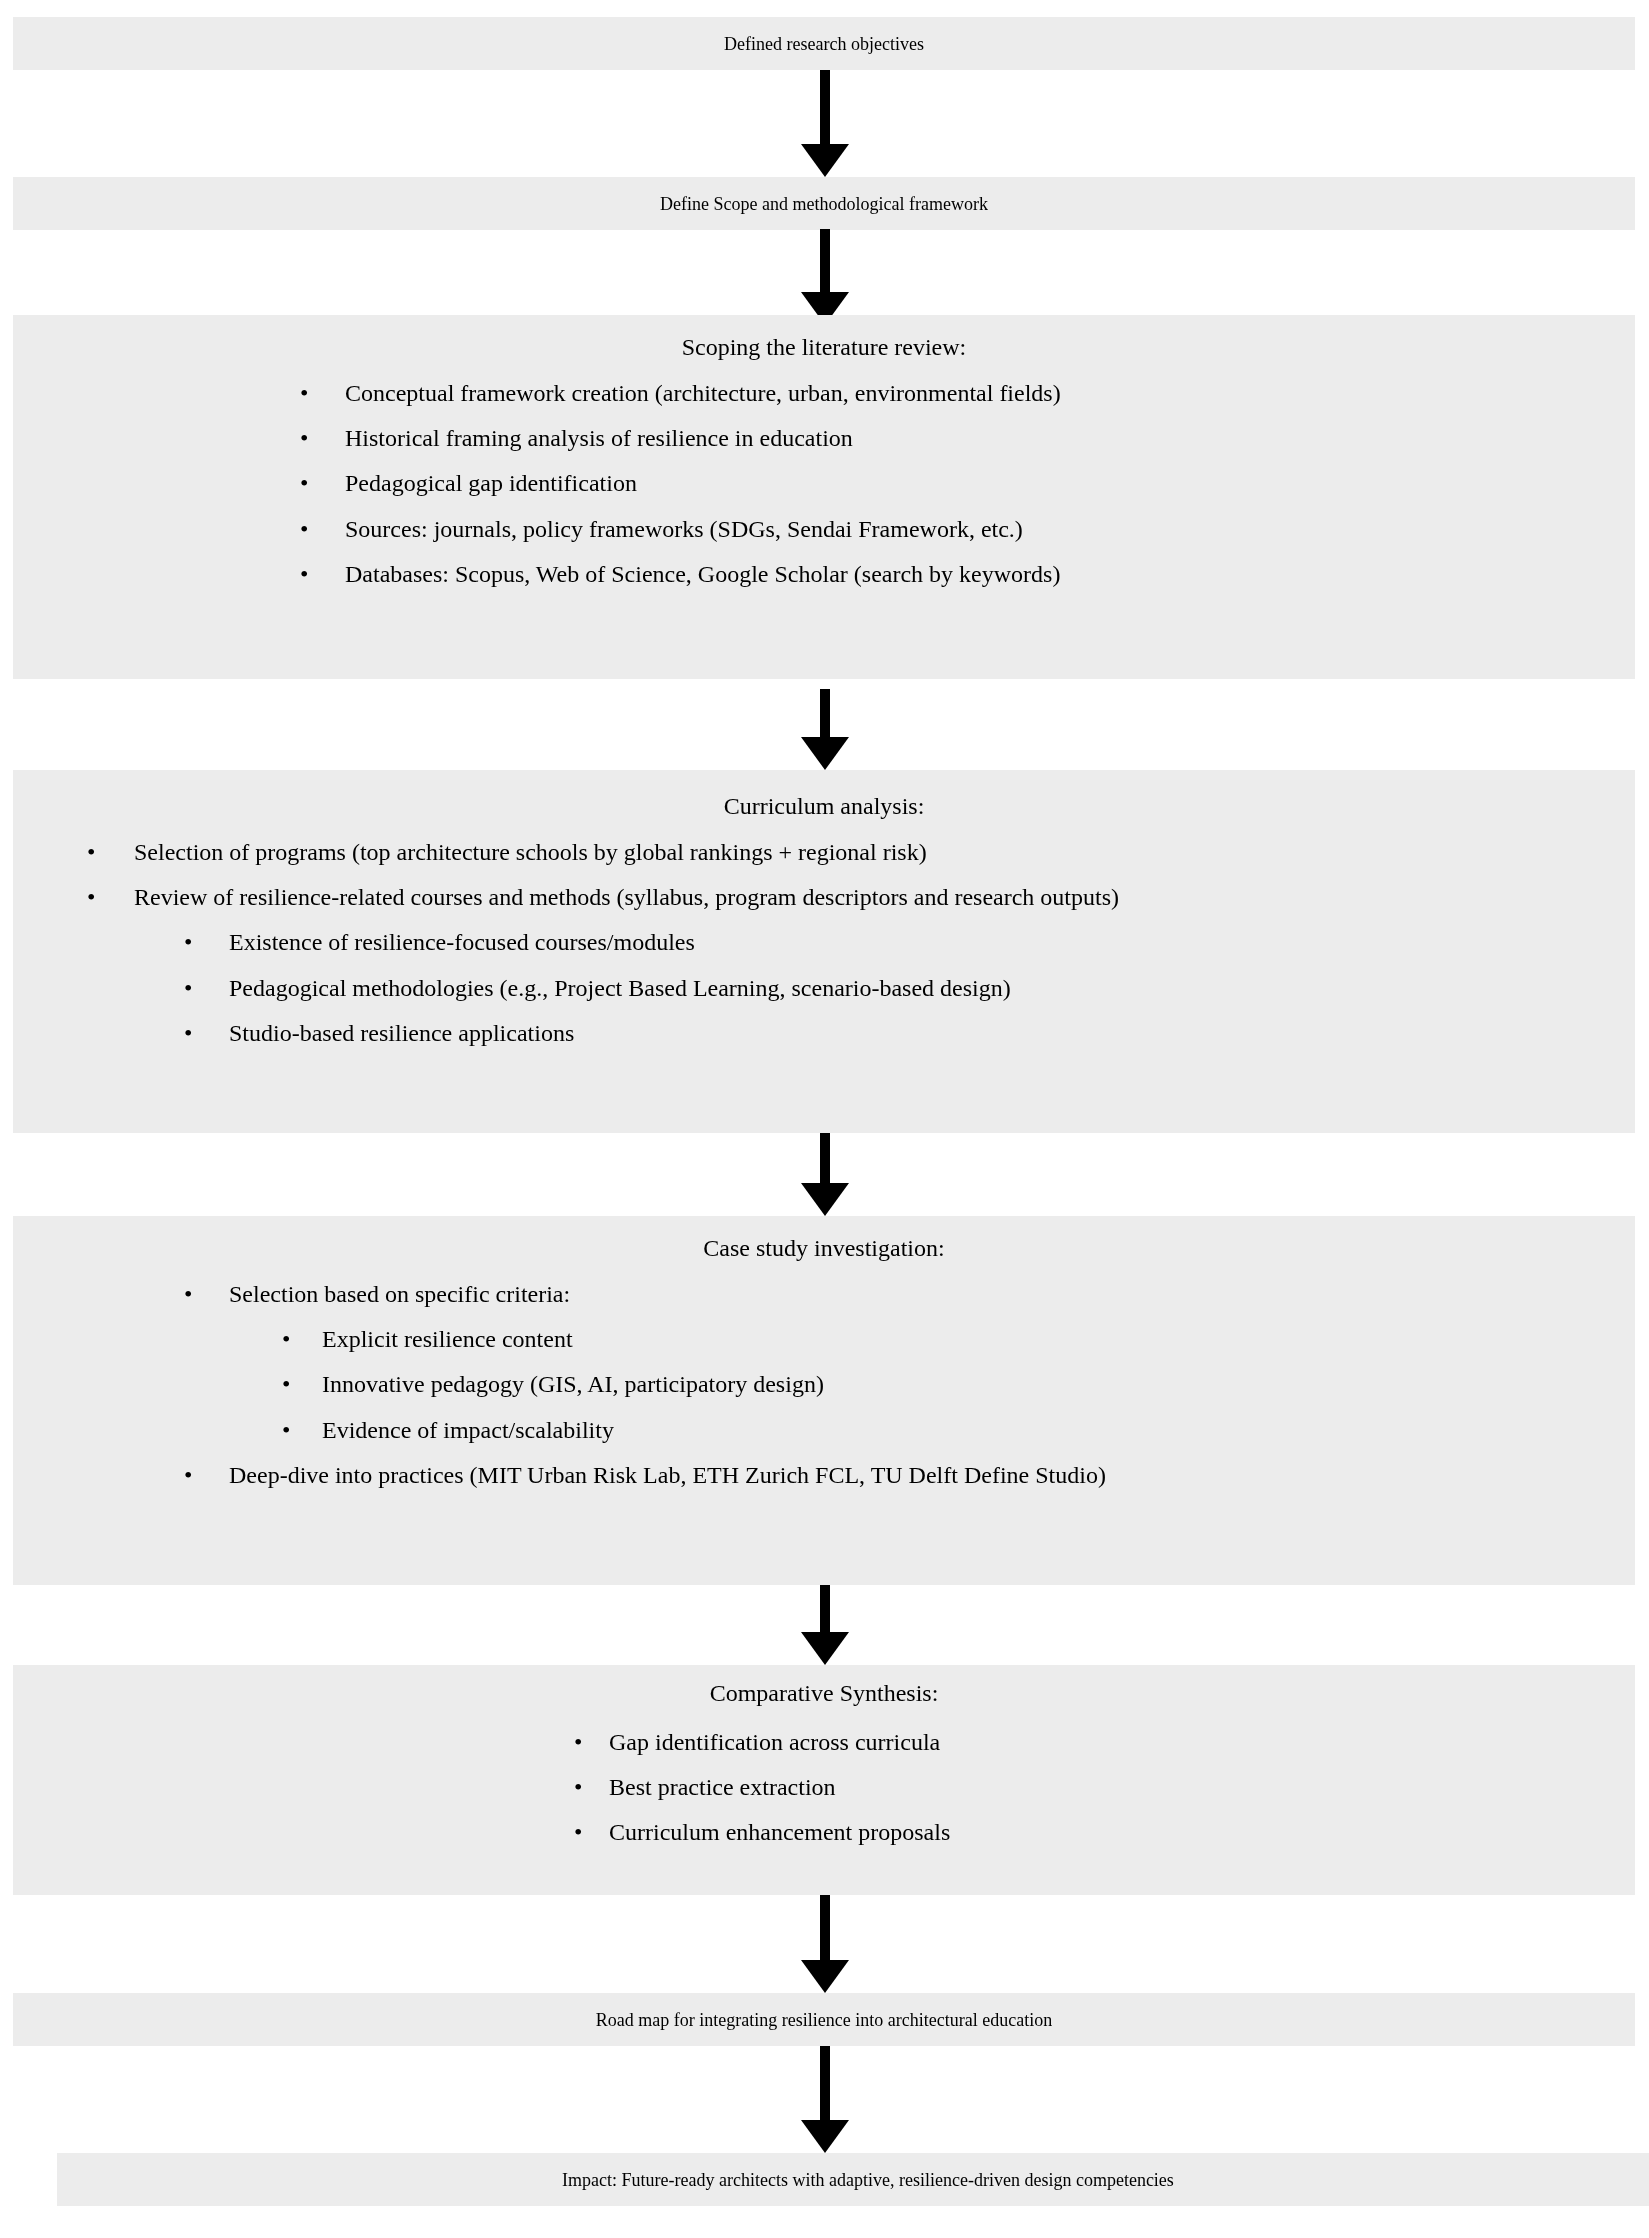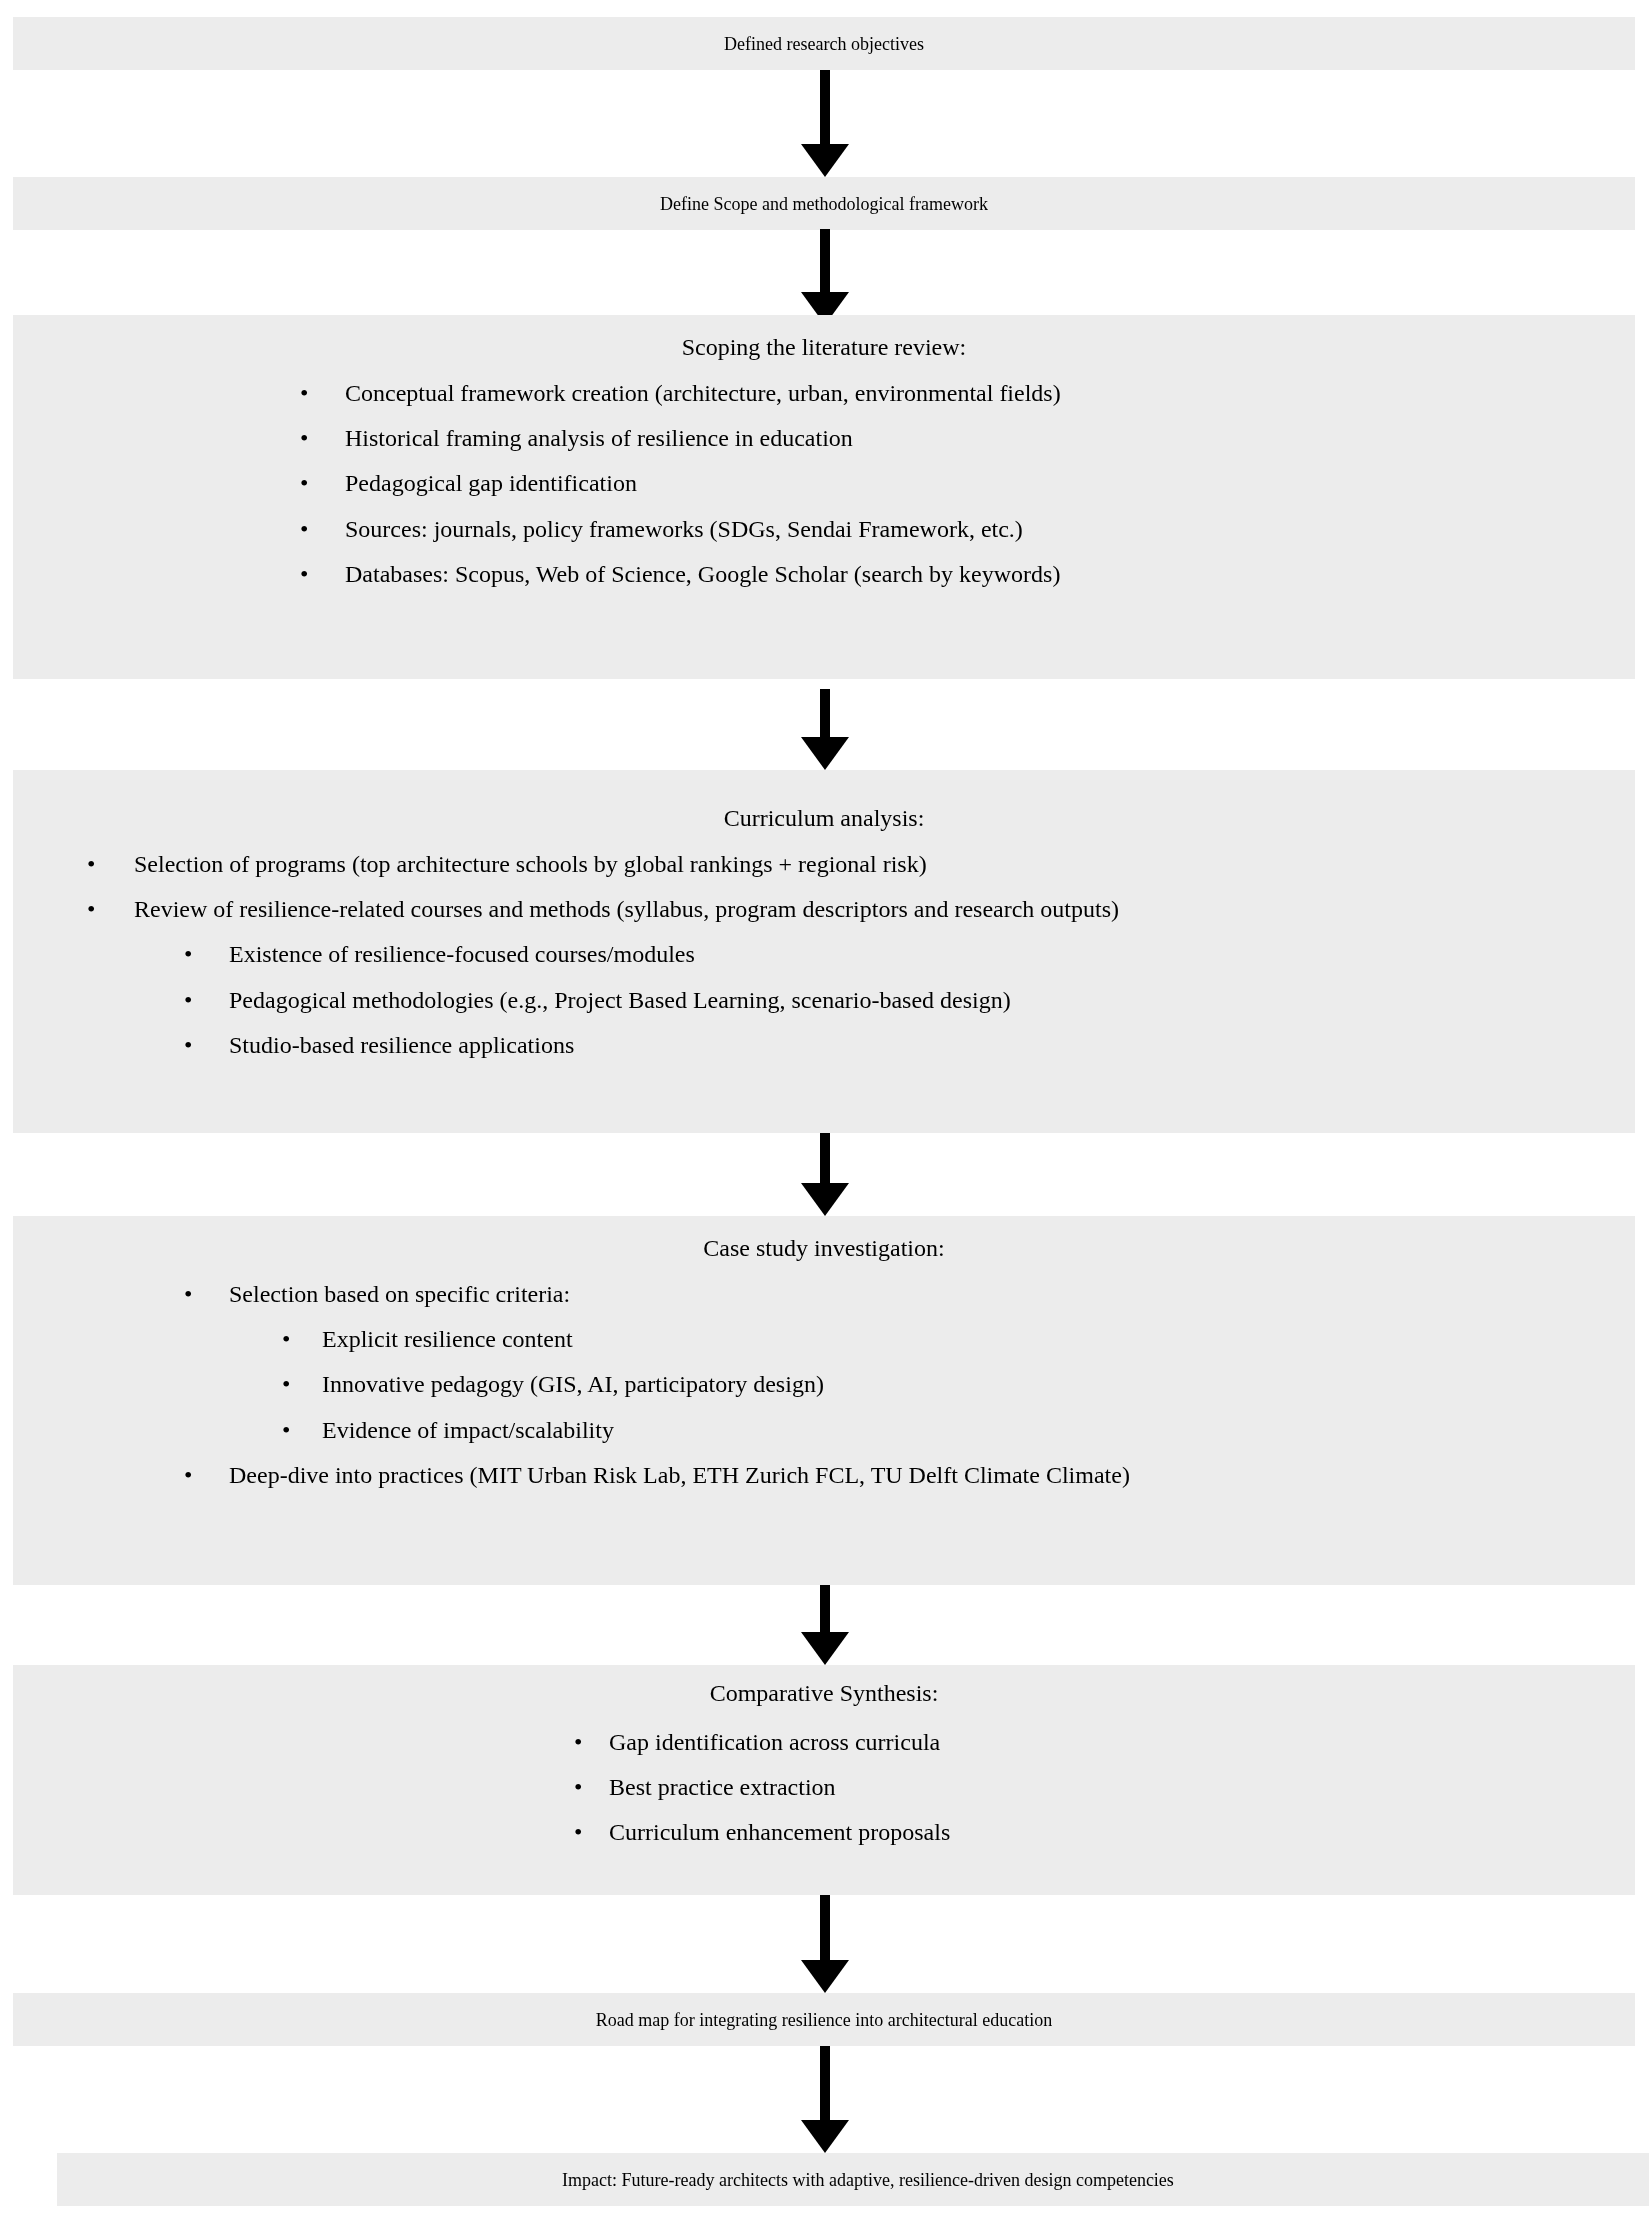--- a/index.html
+++ b/index.html
@@ -141,21 +141,21 @@
       </li>
     </ul>
   </div>
 
   <div class="arrow" style="top:689px; height:81px;">
     <div class="stem" style="height:48px;"></div>
     <div class="head" style="top:48px;"></div>
   </div>
 
   <div class="box" style="top:770px; height:363px;">
-    <div class="box-title" style="margin-top:36px;">Curriculum analysis:</div>
+    <div class="box-title" style="margin-top:24px;">Curriculum analysis:</div>
     <ul class="bullets" style="margin-top:22px;">
       <li style="padding-left:121px; margin-top:6.3px;">
         <span class="bullet-dot" style="left:74px;">•</span>
         <span>Selection of programs (top architecture schools by global rankings + regional risk)</span>
       </li>
       <li style="padding-left:121px; margin-top:20px;">
         <span class="bullet-dot" style="left:74px;">•</span>
         <span>Review of resilience-related courses and methods (syllabus, program descriptors and research outputs)</span>
       </li>
       <li style="padding-left:216px; margin-top:20px;">
@@ -192,21 +192,21 @@
       <li style="padding-left:309px; margin-top:20px;">
         <span class="bullet-dot" style="left:269px;">•</span>
         <span>Innovative pedagogy (GIS, AI, participatory design)</span>
       </li>
       <li style="padding-left:309px; margin-top:20px;">
         <span class="bullet-dot" style="left:269px;">•</span>
         <span>Evidence of impact/scalability</span>
       </li>
       <li style="padding-left:216px; margin-top:20px;">
         <span class="bullet-dot" style="left:171px;">•</span>
-        <span>Deep-dive into practices (MIT Urban Risk Lab, ETH Zurich FCL, TU Delft Climate Climate)</span>
+        <span>Deep-dive into practices (MIT Urban Risk Lab, ETH Zurich FCL, TU Delft Define Studio)</span>
       </li>
     </ul>
   </div>
 
   <div class="arrow" style="top:1585px; height:80px;">
     <div class="stem" style="height:47px;"></div>
     <div class="head" style="top:47px;"></div>
   </div>
 
   <div class="box" style="top:1665px; height:230px;">

